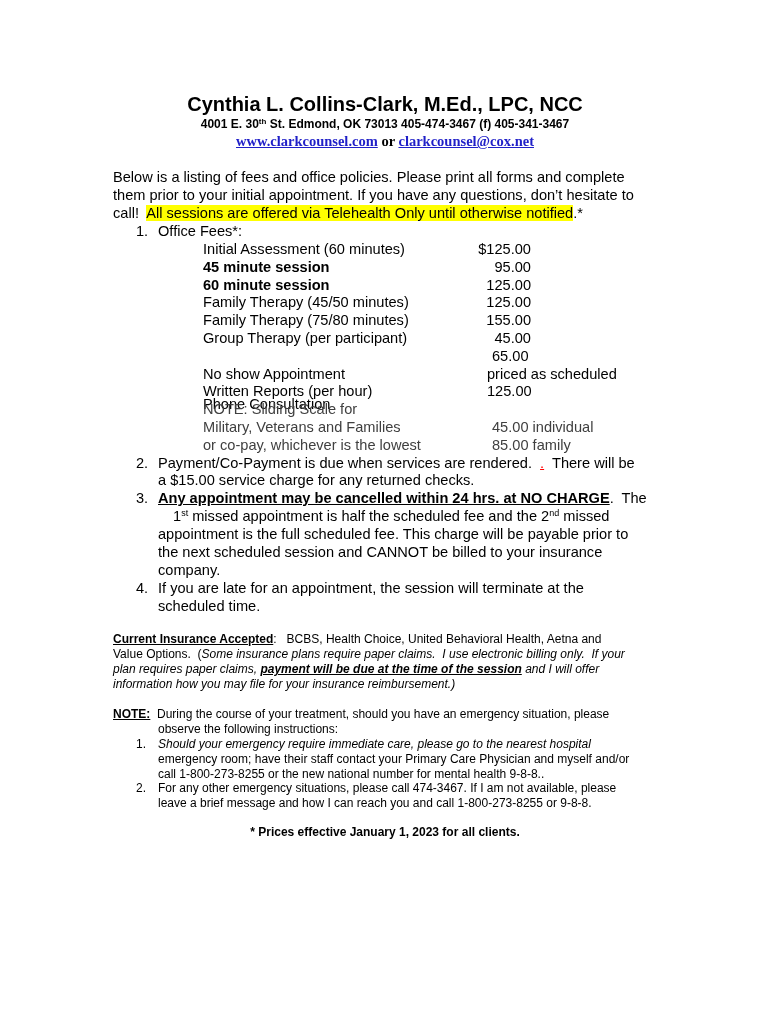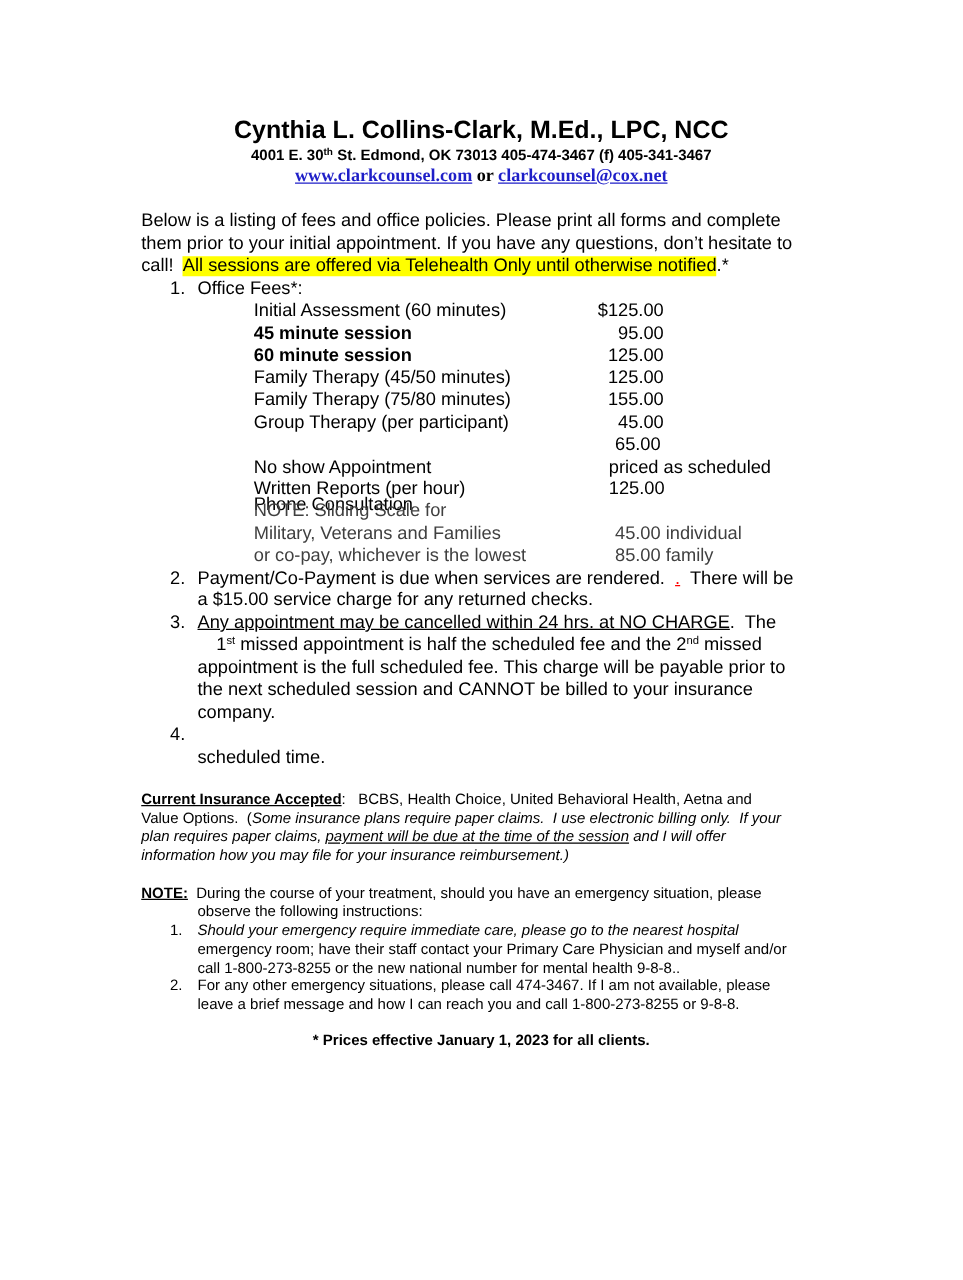--- a/index.html
+++ b/index.html
@@ -8,21 +8,21 @@
   .abs { position: absolute; white-space: nowrap; }
   .title { left: 0; width: 770px; top: 93px; text-align: center; font-size: 20px; font-weight: bold; }
   .addr { left: 0; width: 770px; top: 117px; text-align: center; font-size: 12px; font-weight: bold; }
   .addr sup { font-size: 8px; vertical-align: 4px; line-height: 0; }
   .links { left: 0; width: 770px; top: 133px; text-align: center; font-family: "Liberation Serif", serif; font-size: 14.5px; font-weight: bold; }
   .links a { color: #1f1fc8; text-decoration: underline; }
   .body { font-size: 14.6px; line-height: 18px; }
   .hl { background: #ffff00; }
   .red { color: #404040; }
   .b { font-weight: bold; }
-  .u { text-decoration: underline; }
+  .u { text-decoration: underline; font-weight: bold; }
   .num { text-align: right; }
   .small { font-size: 12px; line-height: 15px; }
   .i { font-style: italic; }
   sup.s { font-size: 9px; vertical-align: 5px; line-height: 0; }
   .mark { color: #ff0000; text-decoration: underline; }
 </style>
 </head>
 <body>
 
 <div class="page">
@@ -78,20 +78,21 @@
   <div class="abs body" style="left:158px; top:471px;">a $15.00 service charge for any returned checks.</div>
 
   <div class="abs body" style="left:136px; top:489px;">3.</div>
   <div class="abs body" style="left:158px; top:489px; white-space:pre;"><span class="u">Any appointment may be cancelled within 24 hrs. at NO CHARGE</span><span>.  The</span></div>
   <div class="abs body" style="left:158px; top:507px; white-space:pre;margin-left:15px;"><span>1</span><sup class="s">st</sup><span> missed appointment is half the scheduled fee and the 2</span><sup class="s">nd</sup><span> missed</span></div>
   <div class="abs body" style="left:158px; top:525px;">appointment is the full scheduled fee.  This charge will be payable prior to</div>
   <div class="abs body" style="left:158px; top:543px;">the next scheduled session and CANNOT be billed to your insurance</div>
   <div class="abs body" style="left:158px; top:561px;">company.</div>
 
   <div class="abs body" style="left:136px; top:579px;">4.</div>
+  <div class="abs body" style="left:158px; top:579px;">If you are late for an appointment, the session will terminate at the</div>
   <div class="abs body" style="left:158px; top:597px;">scheduled time.</div>
 
   <div class="abs small" style="left:113px; top:632px; white-space:pre;"><span class="b u">Current Insurance Accepted</span><span>:   BCBS, Health Choice, United Behavioral Health, Aetna and</span></div>
   <div class="abs small" style="left:113px; top:647px; white-space:pre;"><span>Value Options.  (</span><span class="i">Some insurance plans require paper claims.  I use electronic billing only.  If your</span></div>
   <div class="abs small i" style="left:113px; top:662px; white-space:pre;"><span>plan requires paper claims, </span><span class="u">payment will be due at the time of the session</span><span> and I will offer</span></div>
   <div class="abs small i" style="left:113px; top:677px;">information how you may file for your insurance reimbursement.)</div>
 
   <div class="abs small" style="left:113px; top:707px; white-space:pre;"><span class="b u">NOTE:</span><span>  During the course of your treatment, should you have an emergency situation, please</span></div>
   <div class="abs small" style="left:158px; top:722px;">observe the following instructions:</div>
 

